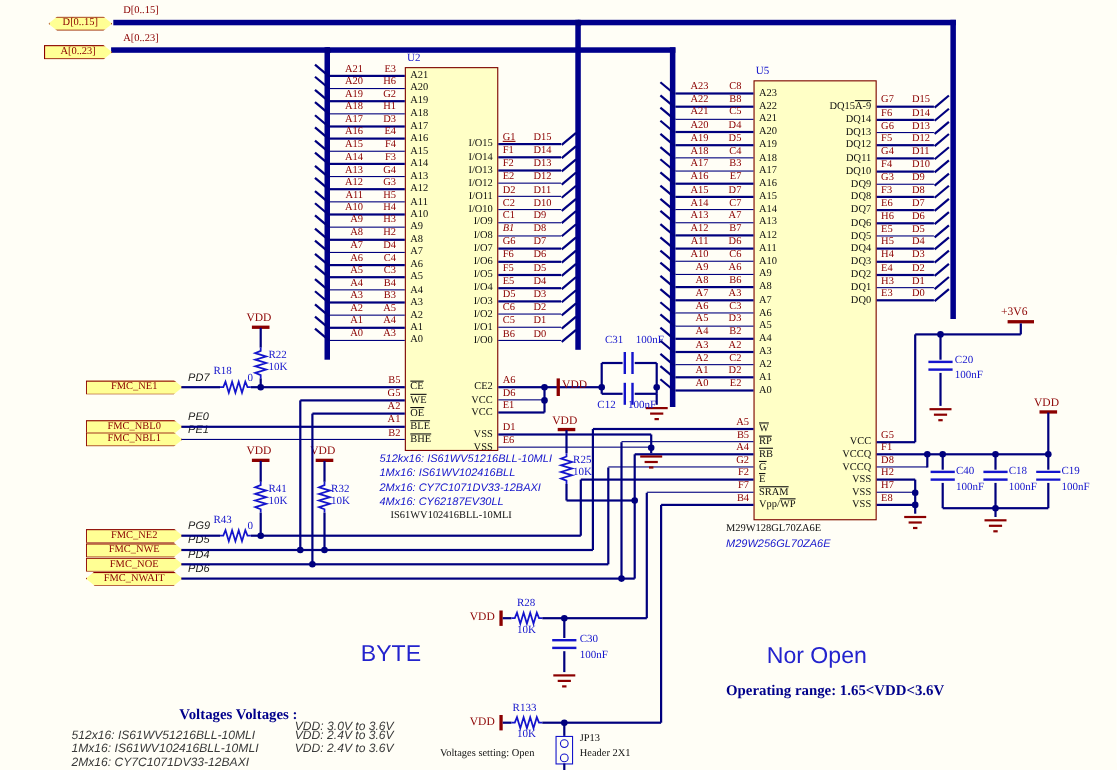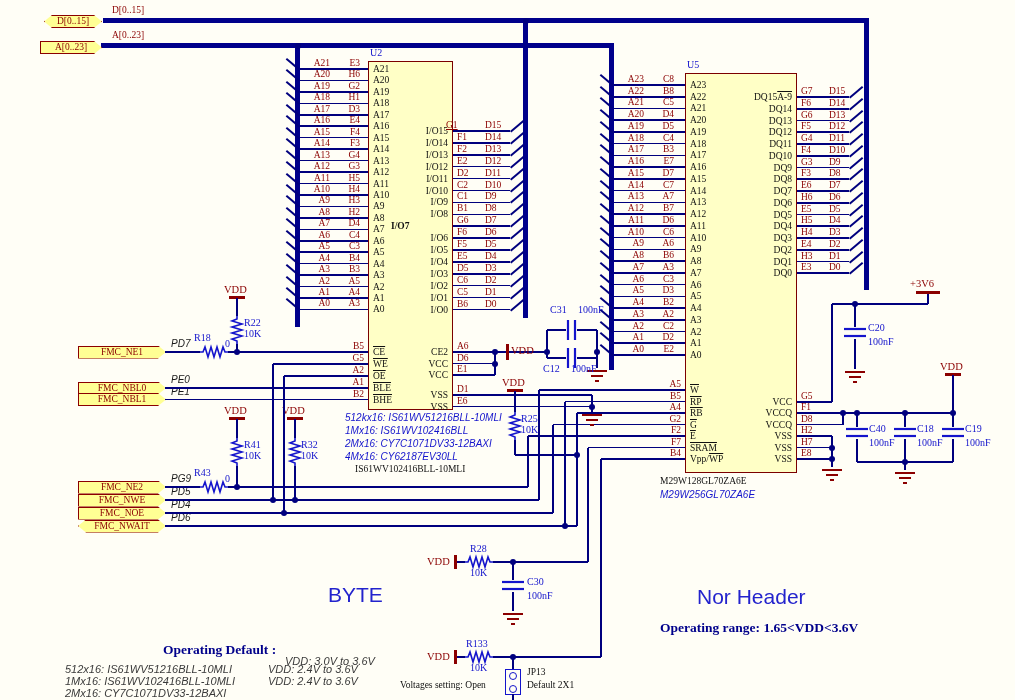--- a/index.html
+++ b/index.html
@@ -27,22 +27,22 @@
   .boldser{color:#00008b;font-weight:bold;font-size:13.5px;}
   .note{color:#3a3a3a;font-size:11px;font-style:italic;font-family:"Liberation Sans",sans-serif;}
   .k{color:#111;font-size:9.5px;}
   svg{position:absolute;overflow:visible;}
 </style>
 </head>
 <body>
 
 <div id="canvas">
   <div class="txt big" style="left:328px;top:584px;">BYTE</div>
-  <div class="txt big" style="left:697px;top:586px;">Nor Header</div>
-  <div class="txt boldser" style="left:163px;top:643px;">Operating Default :</div>
+  <div class="txt big" style="left:697px;top:586px;">Nor Open</div>
+  <div class="txt boldser" style="left:163px;top:643px;">Voltages Voltages :</div>
   <div class="txt boldser" style="left:660px;top:621px;">Operating range: 1.65&lt;VDD&lt;3.6V</div>
   <div id="gen">
       <div class="bus" style="left: 103px; top: 18px; width: 766px; height: 5px;"></div>
       <div class="bus" style="left: 523px; top: 18px; width: 5px; height: 300px;"></div>
       <div class="bus" style="left: 864px; top: 18px; width: 5px; height: 272px;"></div>
       <div class="bus" style="left: 101px; top: 43px; width: 513px; height: 5px;"></div>
       <div class="bus" style="left: 295px; top: 43px; width: 5px; height: 284px;"></div>
       <div class="bus" style="left: 609px; top: 43px; width: 5px; height: 327px;"></div>
       <div class="dot" style="left: 522.5px; top: 17.5px;"></div>
       <div class="dot" style="left: 294.5px; top: 42.5px;"></div>
@@ -167,21 +167,21 @@
       <div class="txt m" style="left: 340px; top: 354px; width: 24px; text-align: right;">G5</div>
       <div class="txt inn" style="left: 373px; top: 360px;"><span class="bar">WE</span></div>
       <div class="txt m" style="left: 340px; top: 366px; width: 24px; text-align: right;">A2</div>
       <div class="txt inn" style="left: 373px; top: 372px;"><span class="bar">OE</span></div>
       <div class="txt m" style="left: 340px; top: 378px; width: 24px; text-align: right;">A1</div>
       <div class="txt inn" style="left: 373px; top: 384px;"><span class="bar">BLE</span></div>
       <div class="txt m" style="left: 340px; top: 389.5px; width: 24px; text-align: right;">B2</div>
       <div class="txt inn" style="left: 373px; top: 395.5px;"><span class="bar">BHE</span></div>
       <div class="w" style="left: 453px; top: 130.2px; width: 57px; height: 1.6px;"></div>
       <div class="diag" style="left: 510px; top: 131px; width: 17px; transform: rotate(-40deg);"></div>
-      <div class="txt m" style="left: 446px; top: 121px; text-decoration: underline;">G1</div>
+      <div class="txt m" style="left: 457px; top: 121px; text-decoration: underline;">G1</div>
       <div class="txt m" style="left: 485px; top: 121px;">D15</div>
       <div class="txt inn" style="left: 391px; top: 127px; width: 57px; text-align: right;">I/O15</div>
       <div class="w" style="left: 453px; top: 142.1px; width: 57px; height: 1.6px;"></div>
       <div class="diag" style="left: 510px; top: 142.9px; width: 17px; transform: rotate(-40deg);"></div>
       <div class="txt m" style="left: 457px; top: 132.9px;">F1</div>
       <div class="txt m" style="left: 485px; top: 132.9px;">D14</div>
       <div class="txt inn" style="left: 391px; top: 138.9px; width: 57px; text-align: right;">I/O14</div>
       <div class="w" style="left: 453px; top: 154px; width: 57px; height: 1.6px;"></div>
       <div class="diag" style="left: 510px; top: 154.8px; width: 17px; transform: rotate(-40deg);"></div>
       <div class="txt m" style="left: 457px; top: 144.8px;">F2</div>
@@ -202,28 +202,28 @@
       <div class="txt m" style="left: 457px; top: 180.5px;">C2</div>
       <div class="txt m" style="left: 485px; top: 180.5px;">D10</div>
       <div class="txt inn" style="left: 391px; top: 186.5px; width: 57px; text-align: right;">I/O10</div>
       <div class="w" style="left: 453px; top: 201.6px; width: 57px; height: 1.6px;"></div>
       <div class="diag" style="left: 510px; top: 202.4px; width: 17px; transform: rotate(-40deg);"></div>
       <div class="txt m" style="left: 457px; top: 192.4px;">C1</div>
       <div class="txt m" style="left: 485px; top: 192.4px;">D9</div>
       <div class="txt inn" style="left: 391px; top: 198.4px; width: 57px; text-align: right;">I/O9</div>
       <div class="w" style="left: 453px; top: 213.5px; width: 57px; height: 1.6px;"></div>
       <div class="diag" style="left: 510px; top: 214.3px; width: 17px; transform: rotate(-40deg);"></div>
-      <div class="txt m" style="left: 457px; top: 204.3px;">B1</div>
+      <div class="txt m" style="left: 457px; top: 204.3px; font-style: italic;">B1</div>
       <div class="txt m" style="left: 485px; top: 204.3px;">D8</div>
       <div class="txt inn" style="left: 391px; top: 210.3px; width: 57px; text-align: right;">I/O8</div>
       <div class="w" style="left: 453px; top: 225.4px; width: 57px; height: 1.6px;"></div>
       <div class="diag" style="left: 510px; top: 226.2px; width: 17px; transform: rotate(-40deg);"></div>
       <div class="txt m" style="left: 457px; top: 216.2px;">G6</div>
       <div class="txt m" style="left: 485px; top: 216.2px;">D7</div>
-      <div class="txt inn" style="left: 391px; top: 222.2px; width: 57px; text-align: left; font-weight: bold;">I/O7</div>
+      <div class="txt inn" style="left: 391px; top: 222.2px; width: 57px; text-align: right;">I/O7</div>
       <div class="w" style="left: 453px; top: 237.3px; width: 57px; height: 1.6px;"></div>
       <div class="diag" style="left: 510px; top: 238.1px; width: 17px; transform: rotate(-40deg);"></div>
       <div class="txt m" style="left: 457px; top: 228.1px;">F6</div>
       <div class="txt m" style="left: 485px; top: 228.1px;">D6</div>
       <div class="txt inn" style="left: 391px; top: 234.1px; width: 57px; text-align: right;">I/O6</div>
       <div class="w" style="left: 453px; top: 249.2px; width: 57px; height: 1.6px;"></div>
       <div class="diag" style="left: 510px; top: 250px; width: 17px; transform: rotate(-40deg);"></div>
       <div class="txt m" style="left: 457px; top: 240px;">F5</div>
       <div class="txt m" style="left: 485px; top: 240px;">D5</div>
       <div class="txt inn" style="left: 391px; top: 246px; width: 57px; text-align: right;">I/O5</div>
@@ -769,22 +769,22 @@
       <div class="w" style="left: 493px; top: 656.2px; width: 108px; height: 1.6px;"></div>
       <div class="dot" style="left: 510px; top: 654px;"></div>
       <div class="w" style="left: 600.2px; top: 459px; width: 1.6px; height: 198px;"></div>
       <div class="w" style="left: 601px; top: 458.2px; width: 84px; height: 1.6px;"></div>
       <div class="w" style="left: 512.2px; top: 657px; width: 1.6px; height: 13px;"></div>
       <div class="abs" style="left: 505px; top: 669px; width: 16px; height: 26px; border: 1.5px solid rgb(20, 20, 204); box-sizing: border-box; background: rgb(255, 254, 246);"></div>
       <div class="abs" style="left: 509px; top: 672px; width: 8px; height: 8px; border: 1.4px solid rgb(20, 20, 204); border-radius: 50%; box-sizing: border-box;"></div>
       <div class="abs" style="left: 509px; top: 685px; width: 8px; height: 8px; border: 1.4px solid rgb(20, 20, 204); border-radius: 50%; box-sizing: border-box;"></div>
       <div class="w" style="left: 512.2px; top: 694px; width: 1.6px; height: 6px;"></div>
       <div class="txt k" style="left: 527px; top: 668px;">JP13</div>
-      <div class="txt k" style="left: 527px; top: 681px;">Default 2X1</div>
+      <div class="txt k" style="left: 527px; top: 681px;">Header 2X1</div>
       <div class="txt k" style="left: 400px; top: 681px;">Voltages setting: Open</div>
       <div class="txt note" style="left: 65px; top: 664px;">512x16: IS61WV51216BLL-10MLI</div>
       <div class="txt note" style="left: 268px; top: 664px;">VDD: 2.4V to 3.6V</div>
       <div class="txt note" style="left: 65px; top: 676px;">1Mx16: IS61WV102416BLL-10MLI</div>
       <div class="txt note" style="left: 268px; top: 676px;">VDD: 2.4V to 3.6V</div>
       <div class="txt note" style="left: 65px; top: 688px;">2Mx16: CY7C1071DV33-12BAXI</div>
-      <div class="txt note" style="left: 268px; top: 656px; margin-left: 17px;">VDD: 3.0V to 3.6V</div>
+      <div class="txt note" style="left: 268px; top: 656px;">VDD: 3.0V to 3.6V</div>
     </div>
 </div>
 
 </body></html>

